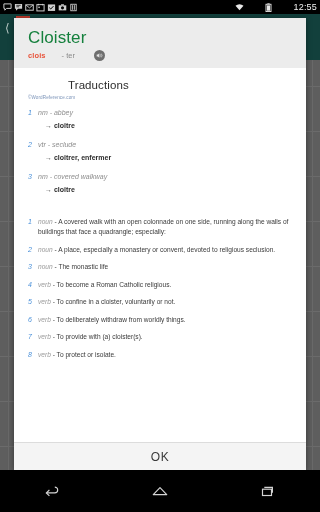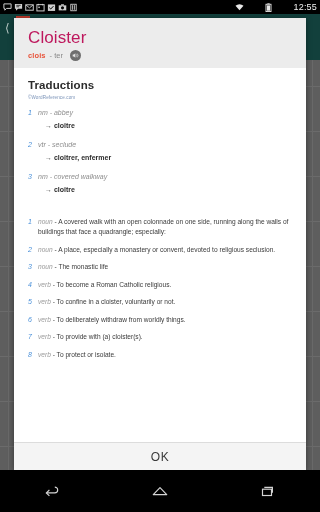--- a/index.html
+++ b/index.html
@@ -45,44 +45,45 @@
   
   .dialog{
     position:absolute;left:14px;top:18px;width:292px;height:452px;
     background:#ffffff;display:flex;flex-direction:column;
     box-shadow:0 1px 6px rgba(0,0,0,.45);
   }
   .dlg-header{
     background:#ececec;padding:9px 14px 7px 14px;flex:0 0 auto;
   }
   .dlg-title{
-    font-size:17px;line-height:21px;color:#be185d;font-weight:400;
+    font-size:17px;line-height:21px;color:#15803d;font-weight:400;
     letter-spacing:.1px;
   }
   .dlg-pron{
-    margin-top:2px;display:flex;align-items:flex-start;gap:4px;
+    margin-top:2px;display:flex;align-items:flex-start;gap:16px;
     font-size:7.5px;line-height:11px;
   }
   .pron-a{color:#e8533a;font-weight:bold;letter-spacing:.1px;}
   .pron-b{color:#8a8a8a;}
   .speaker{
     width:11px;height:11px;border-radius:50%;background:#6e6e6e;
     display:inline-flex;align-items:center;justify-content:center;
     margin-left:3px;
   }
   .speaker svg{display:block;}
 
   .dlg-body{
     flex:1 1 auto;overflow:hidden;background:#fff;
     padding:10px 14px 4px 14px;box-sizing:border-box;
   }
 
   .sec-title{
-    font-size:11.5px;line-height:15px;color:#2d2d2d;font-weight:bold;
+    font-size:11.5px;line-height:15px;color:#2d2d2d;font-weight:normal;
     letter-spacing:.1px;
+    margin-left:40px;
   }
   .sec-sub{
     font-size:4.6px;line-height:7px;color:#7b93b8;letter-spacing:.1px;
     margin-top:1px;
   }
 
   .entries{margin-top:7px;}
   .entry{display:flex;margin-bottom:9px;}
   .entry-num{
     flex:0 0 10px;font-size:7px;line-height:10px;color:#4a90d9;

